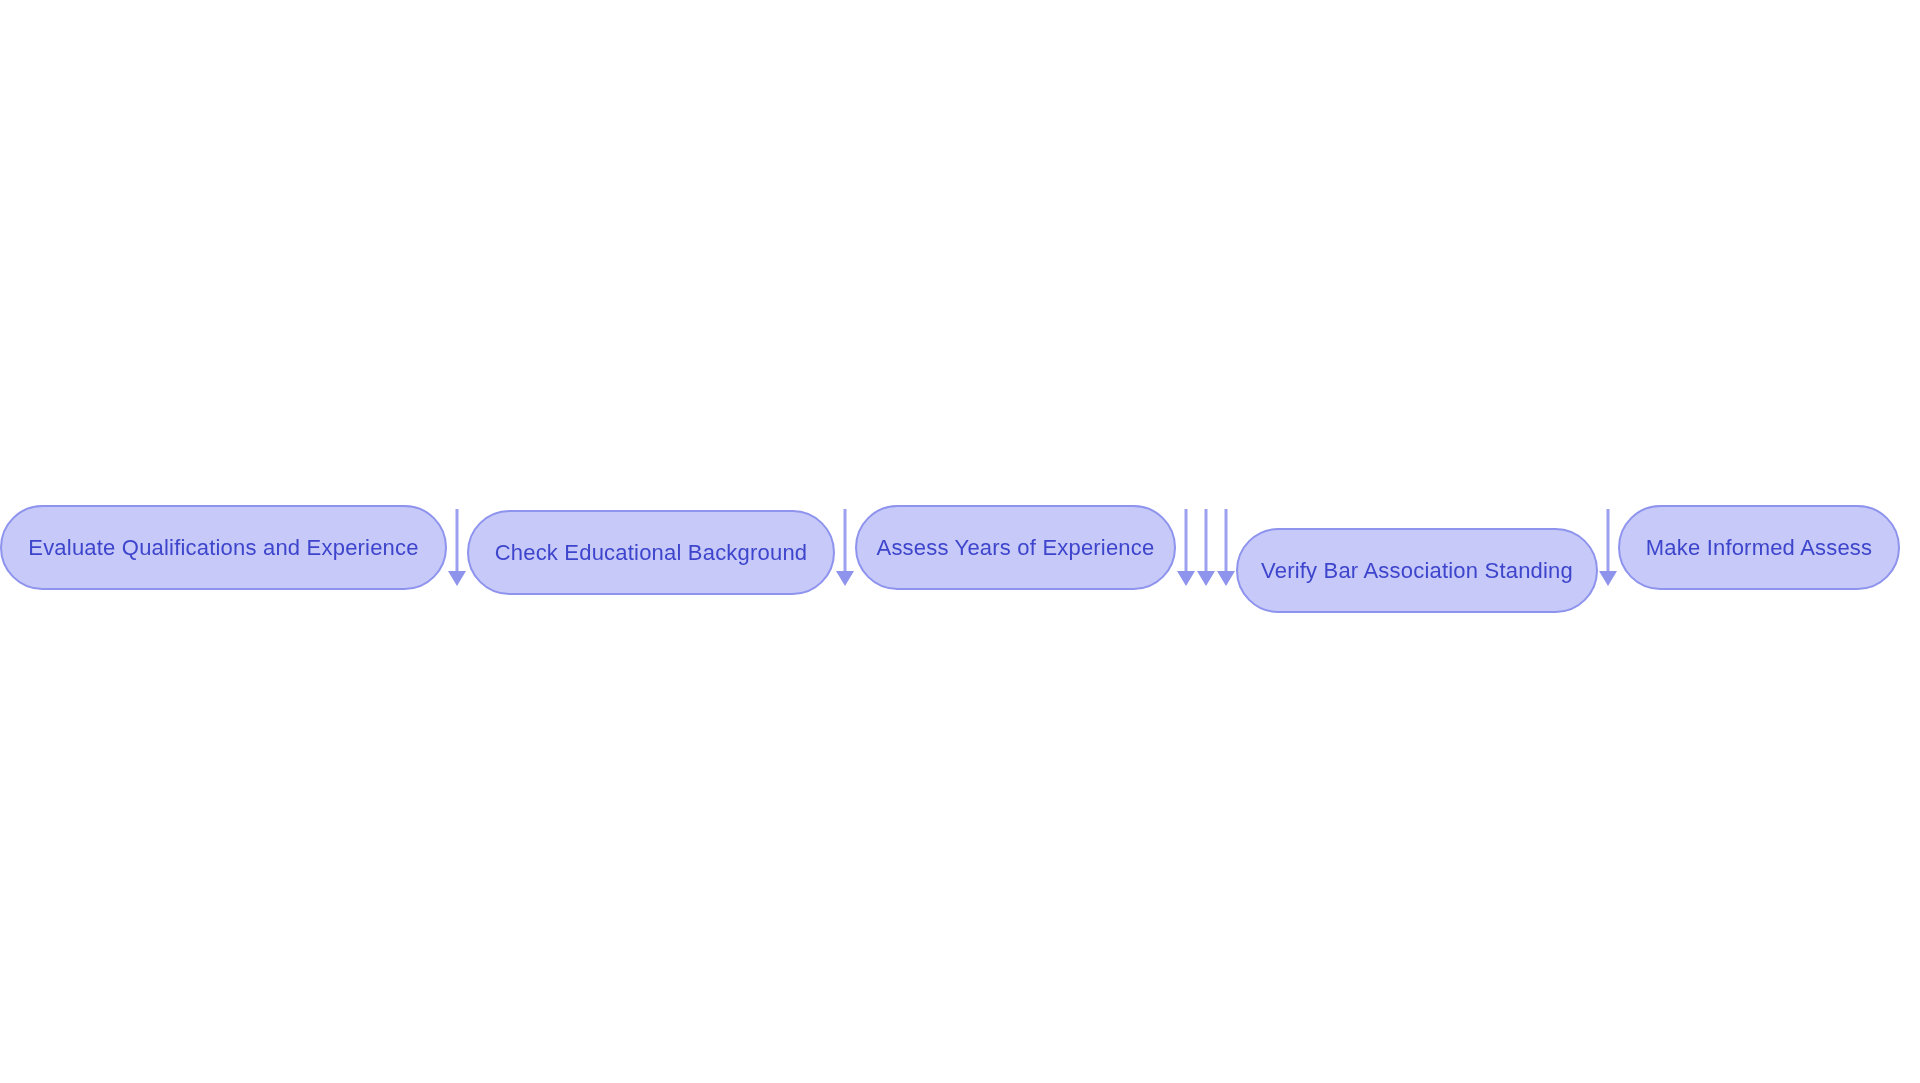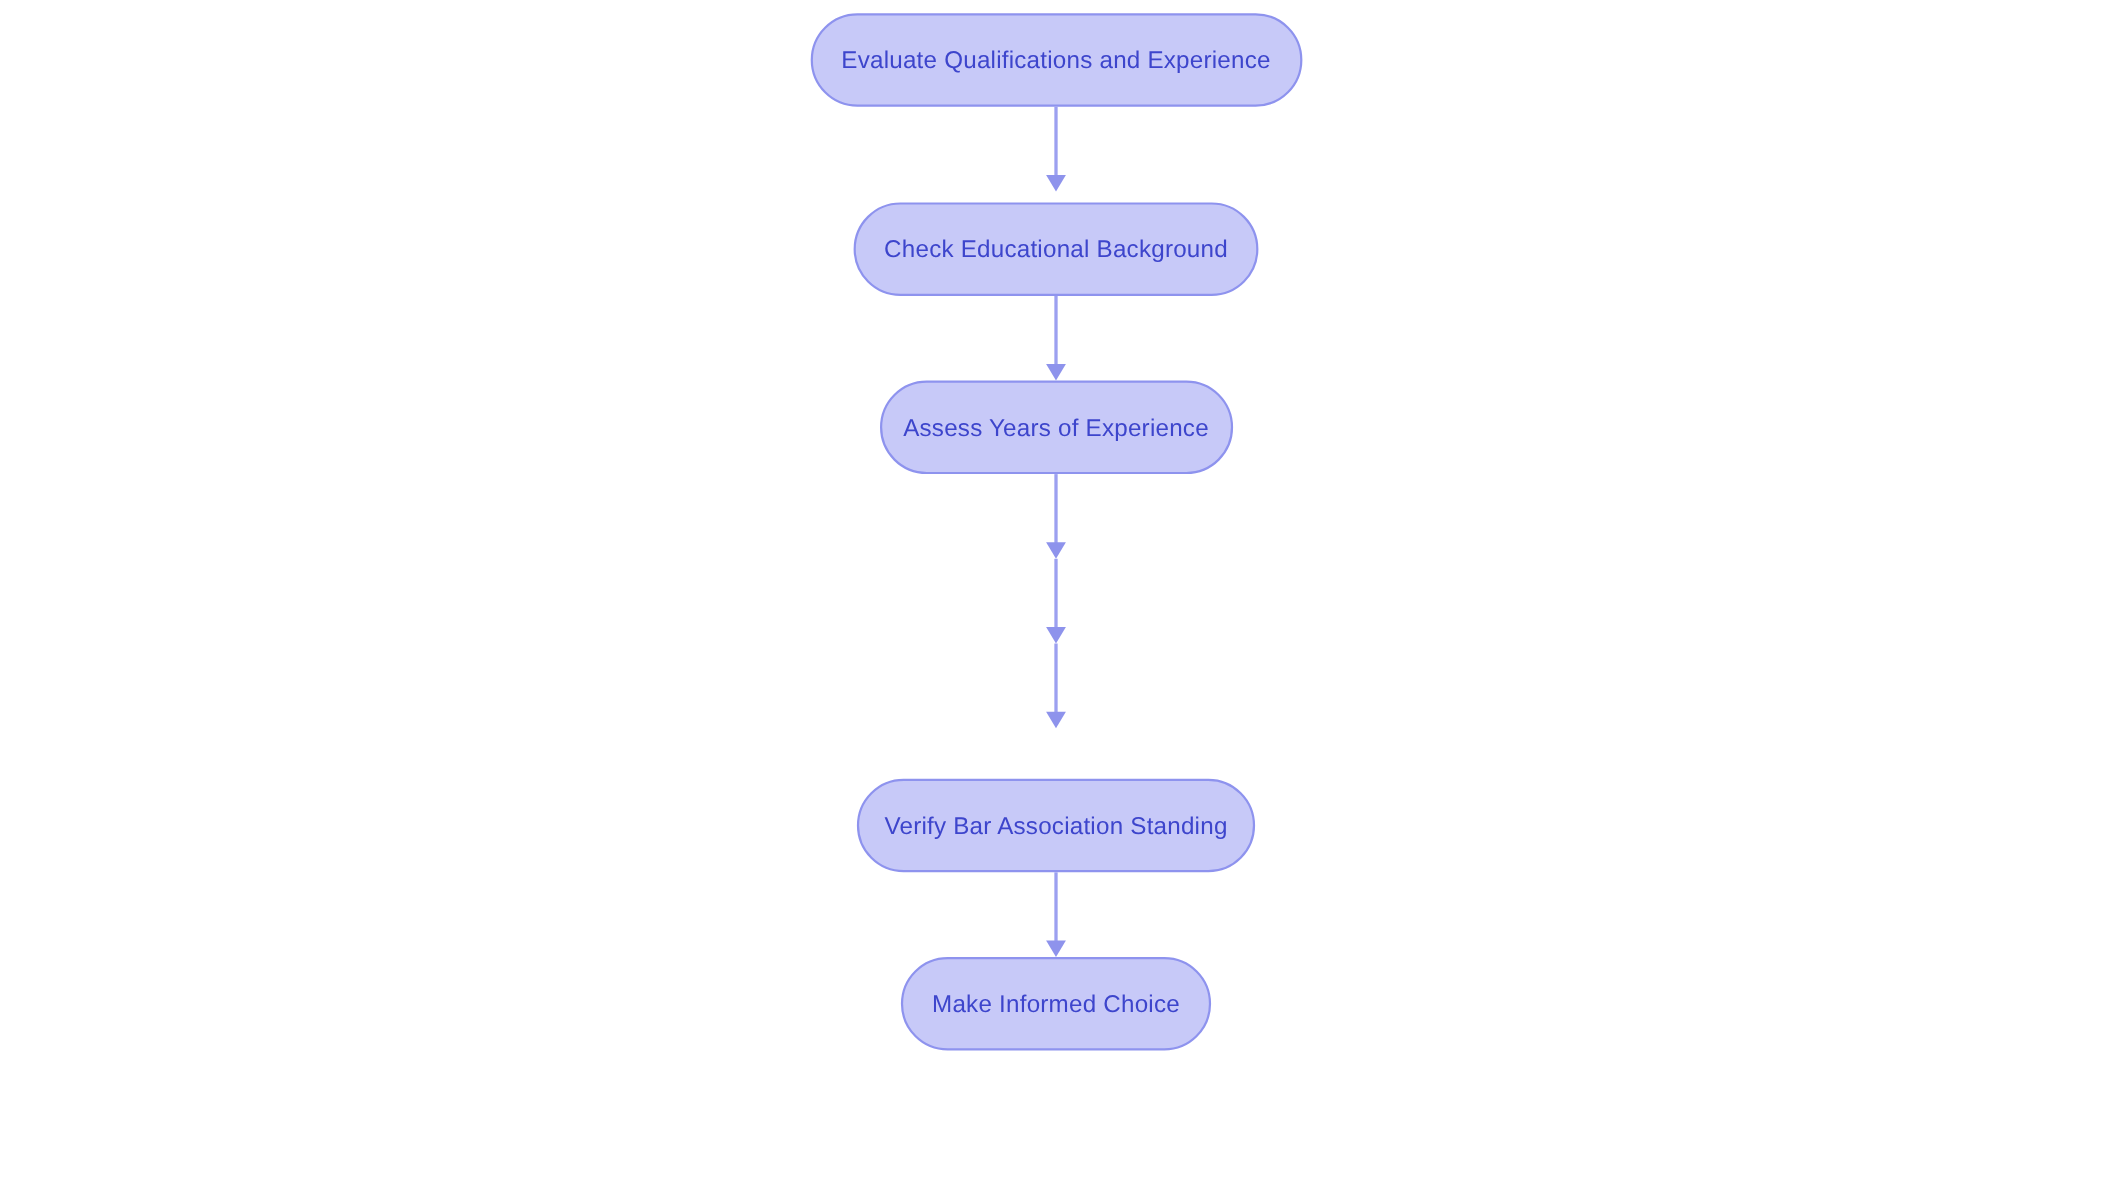--- a/index.html
+++ b/index.html
@@ -14,21 +14,21 @@
     overflow: hidden;
     position: relative;
   }
   .flow {
     position: absolute;
     top: 0;
     left: 0;
     width: 1920px;
     height: 1083px;
     display: flex;
-    flex-direction: column;
+    flex-direction: row;
     align-items: center;
     padding-top: 12px;
     box-sizing: border-box;
   }
   .node {
     flex: 0 0 auto;
     height: 85px;
     border-radius: 42.5px;
     background: var(--node-fill, #c7c9f8);
     border: 2px solid var(--node-border, #8e93ee);
@@ -122,16 +122,16 @@
   <div class="node n6">
     <span>Verify Bar Association Standing</span>
   </div>
 
   <div class="connector">
     <div class="line"></div>
     <div class="arrowhead"></div>
   </div>
 
   <div class="node n7">
-    <span>Make Informed Choice</span>
+    <span>Make Informed Assess</span>
   </div>
 
 </div>
 
 </body></html>

